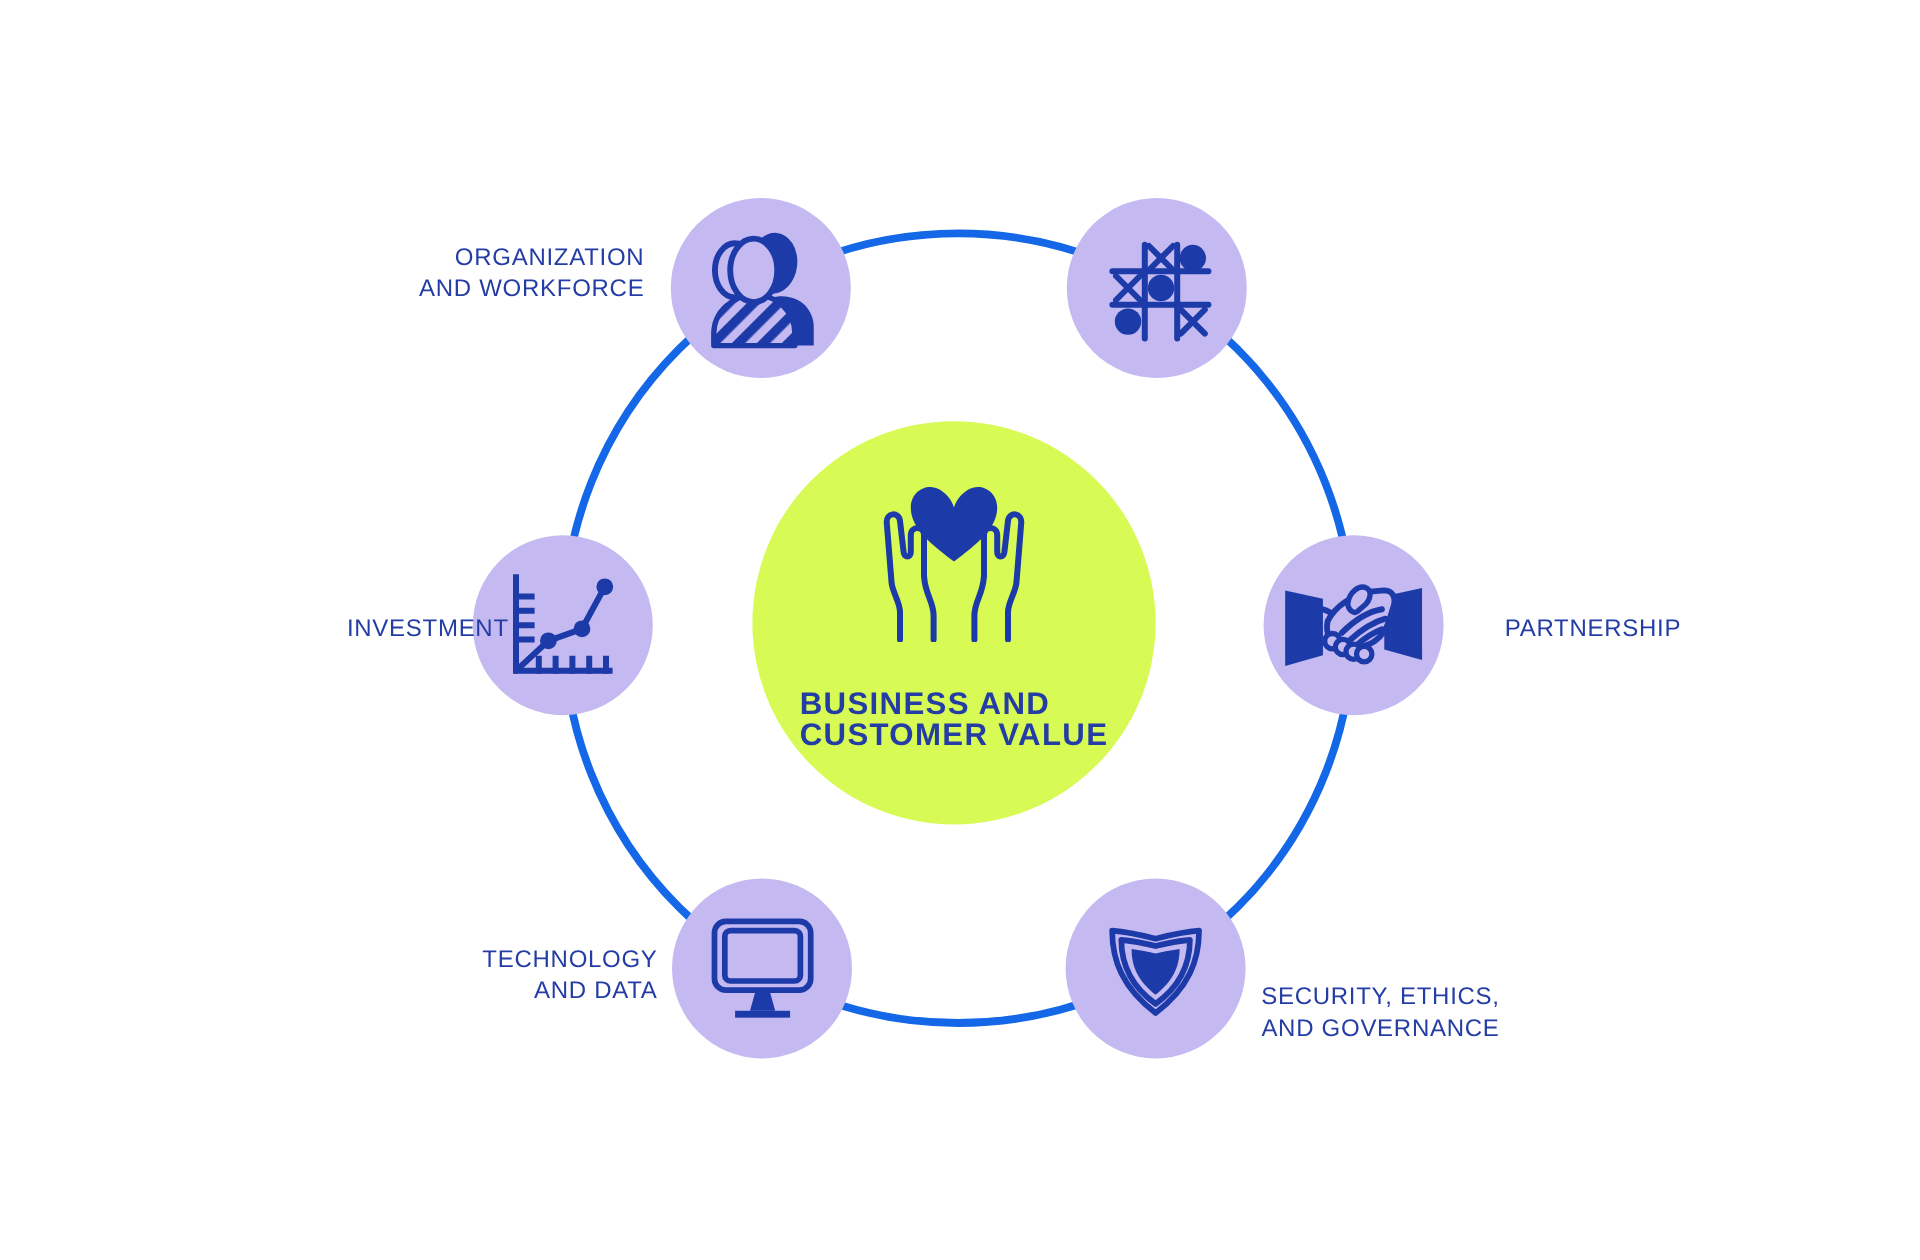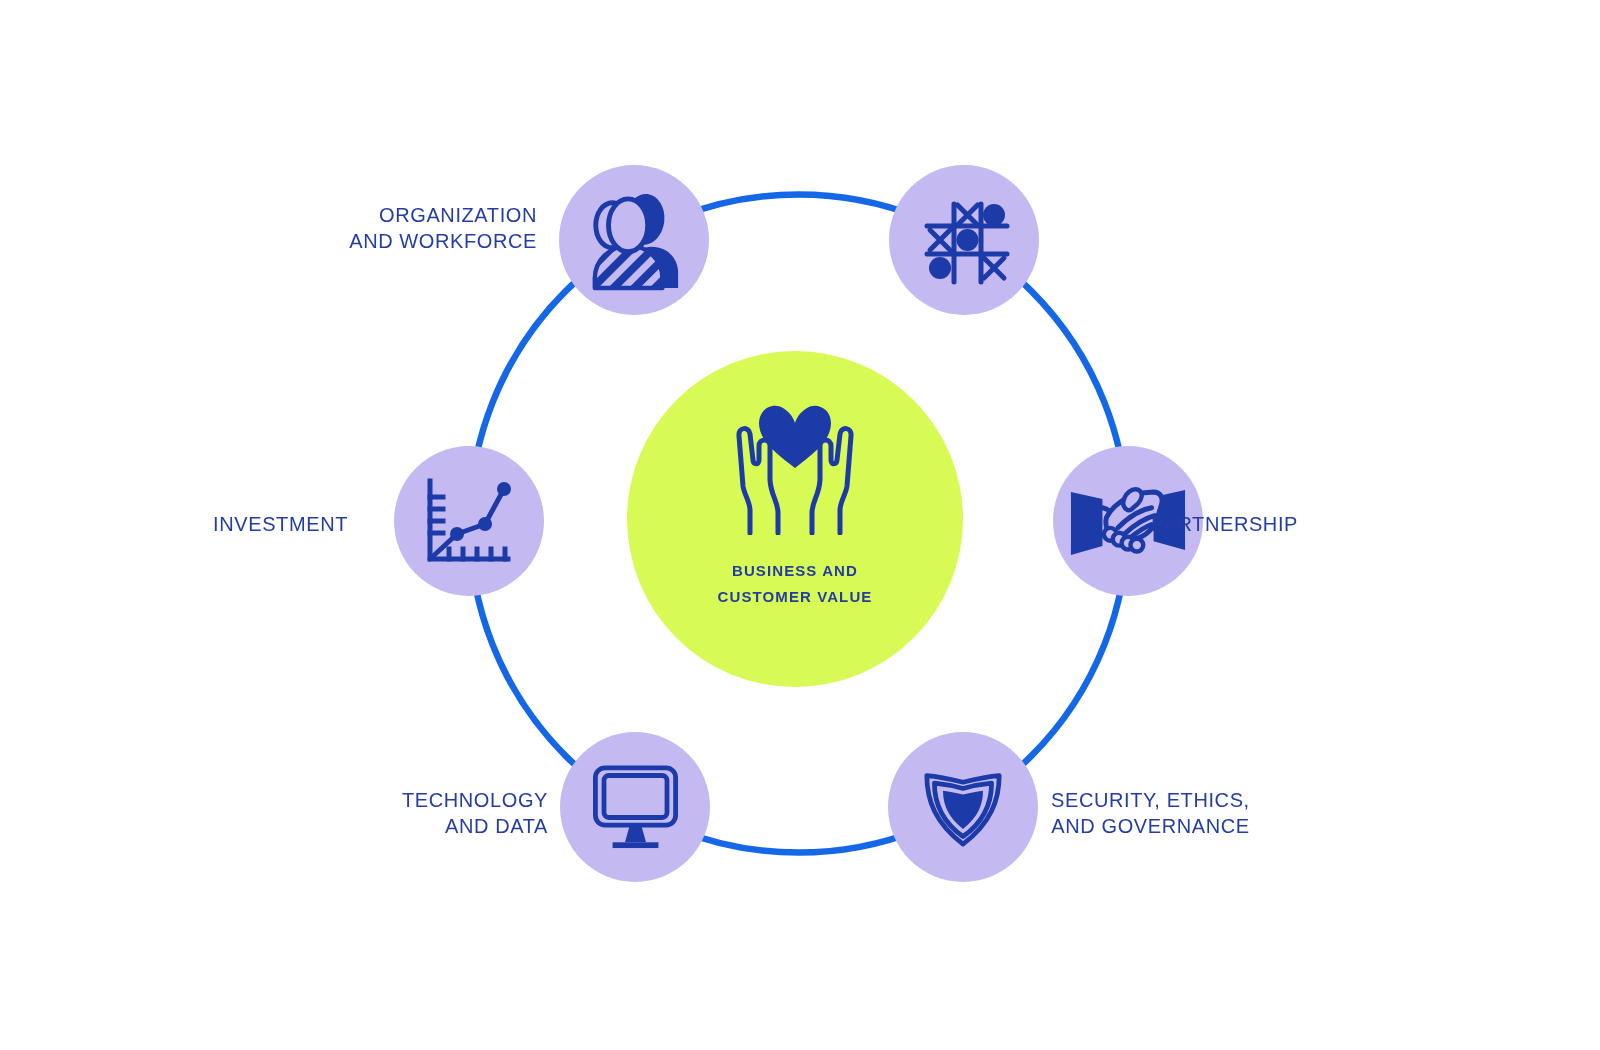--- a/index.html
+++ b/index.html
@@ -19,22 +19,22 @@
   .ring{position:absolute;left:0;top:0;width:1600px;height:1050px}
   .ring circle{fill:none;stroke:var(--ring-blue,#1468e8);stroke-width:6.5}
 
   .center{
     position:absolute;left:627px;top:351px;width:336px;height:336px;border-radius:50%;
     background:var(--green,#d8fa55);
     display:flex;flex-direction:column;align-items:center;
   }
   .center-icon{margin-top:49px}
   .center-label{
-    margin-top:23px;font-weight:700;font-size:15px;line-height:26px;letter-spacing:1.1px;
-    color:var(--text-blue,#243da4);text-align:center;white-space:pre-line;
+    margin-top:38px;font-weight:700;font-size:26px;line-height:26px;letter-spacing:1.1px;
+    color:var(--text-blue,#243da4);white-space:pre-line;
   }
 
   .node{
     position:absolute;width:150px;height:150px;border-radius:50%;
     background:var(--lavender,#c4baf1);
     display:flex;align-items:center;justify-content:center;
   }
   .node--organization{left:559px;top:165px}
   .node--strategy{left:889px;top:165px}
   .node--partnership{left:1053px;top:446px}
@@ -42,24 +42,24 @@
   .node--technology{left:560px;top:732px}
   .node--investment{left:394px;top:446px}
 
   .label{
     position:absolute;transform:translateY(-50%);
     font-weight:400;font-size:20px;line-height:26px;letter-spacing:0.6px;
     color:var(--text-blue,#243da4);white-space:pre-line;
   }
   .label--organization{right:1063px;top:228px;text-align:right}
   .label--strategy{left:1063px;top:230px;text-align:left}
-  .label--partnership{left:1151px;top:524px;text-align:center}
-  .label--security{left:1051px;top:813px;text-align:right}
+  .label--partnership{left:1254px;top:524px;text-align:center}
+  .label--security{left:1051px;top:844px;text-align:center}
   .label--technology{right:1052px;top:813px;text-align:right}
-  .label--investment{right:1252px;top:524px;text-align:left}
+  .label--investment{right:1176px;top:524px;text-align:left}
 
   
   .st{stroke:var(--navy,#1c3aa8);fill:none;stroke-width:5;stroke-linecap:round;stroke-linejoin:round}
   .stq{stroke:var(--navy,#1c3aa8);fill:none;stroke-width:5;stroke-linecap:square}
   .fl{fill:var(--navy,#1c3aa8)}
   .lv{fill:var(--lavender,#c4baf1)}
 </style>
 </head>
 <body>
 

